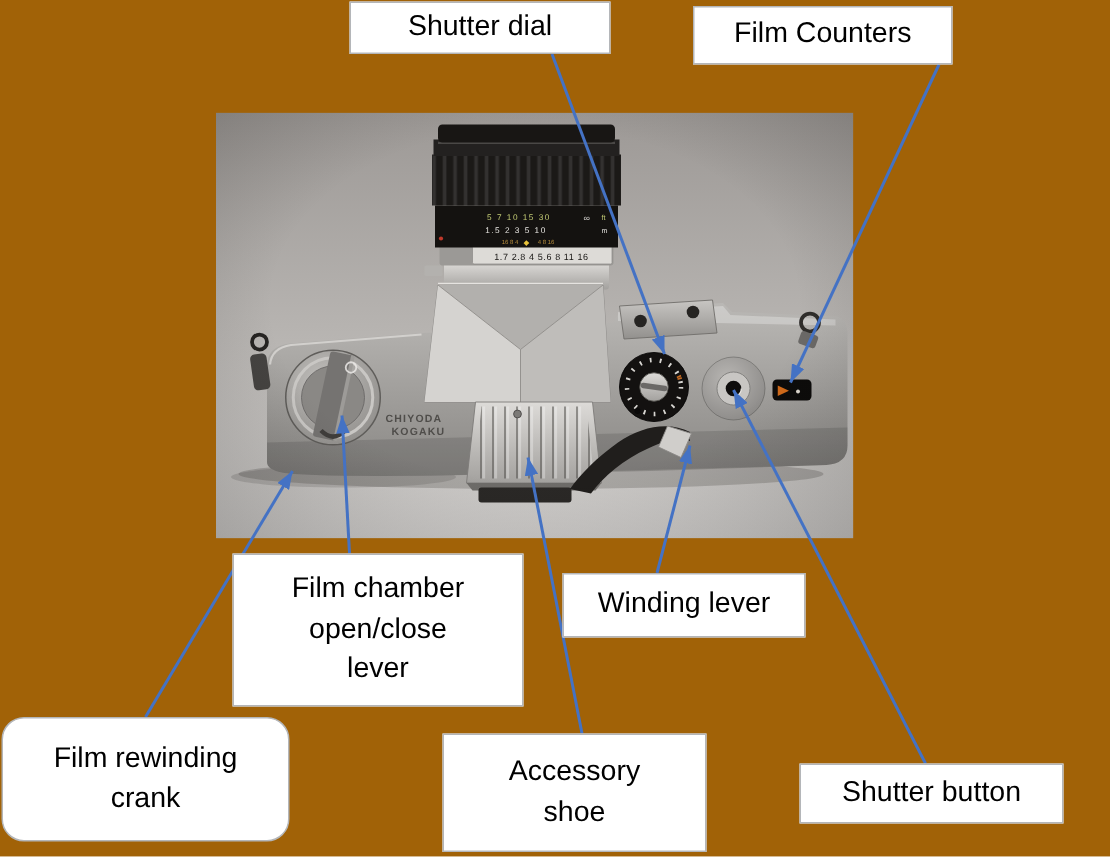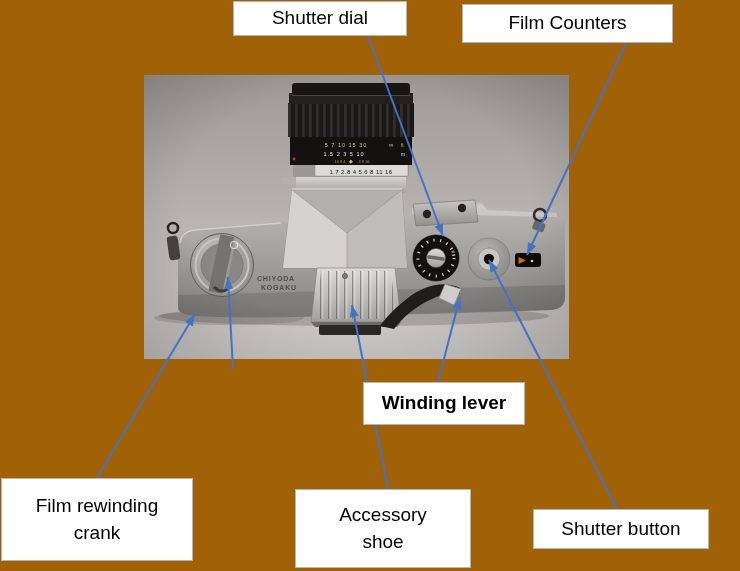--- a/index.html
+++ b/index.html
@@ -16,24 +16,24 @@
     position:absolute;left:0;top:0;width:740px;height:571px;z-index:5;
     pointer-events:none;
   }
   .label{
     position:absolute;z-index:10;background:#ffffff;border:1px solid #b4b6b9;
     display:flex;align-items:center;justify-content:center;text-align:center;
     white-space:pre-line;font-size:19px;line-height:1.42;color:#000;
     box-sizing:border-box;
   }
   #lbl-shutter-dial   {left:233px;top:1px;  width:174px;height:35px;}
-  #lbl-film-counters  {left:462px;top:4px;  width:211px;height:39px;}
+  #lbl-film-counters  {left:462px;top:4px;  width:173px;height:39px;}
   #lbl-film-chamber   {left:155px;top:369px;width:194px;height:102px;}
-  #lbl-rewind-crank   {left:1px;  top:478px;width:192px;height:83px;}
-  #lbl-winding-lever  {left:363px;top:382px;width:162px;height:43px;font-weight:bold;}
+  #lbl-rewind-crank   {left:1px;  top:478px;width:192px;height:83px;border-radius:15px;}
+  #lbl-winding-lever  {left:375px;top:382px;width:162px;height:43px;}
   #lbl-accessory-shoe {left:295px;top:489px;width:176px;height:79px;}
   #lbl-shutter-button {left:533px;top:509px;width:176px;height:40px;}
   .leader{stroke:#4472c4;stroke-width:2;fill:none;}
 </style>
 </head>
 <body>
 
 <div class="canvas">
 
   <div class="photo">
@@ -213,20 +213,23 @@
     <line class="leader" x1="626" y1="43" x2="527" y2="255" marker-end="url(#arrow)"></line>
     <line class="leader" x1="233" y1="369" x2="228" y2="277" marker-end="url(#arrow)"></line>
     <line class="leader" x1="97" y1="478" x2="195" y2="314" marker-end="url(#arrow)"></line>
     <line class="leader" x1="438" y1="382" x2="460" y2="297" marker-end="url(#arrow)"></line>
     <line class="leader" x1="388" y1="489" x2="352" y2="305" marker-end="url(#arrow)"></line>
     <line class="leader" x1="617" y1="509" x2="489" y2="260" marker-end="url(#arrow)"></line>
   </svg>
 
   <div class="label" id="lbl-shutter-dial">Shutter dial</div>
   <div class="label" id="lbl-film-counters">Film Counters</div>
+  <div class="label" id="lbl-film-chamber">Film chamber
+open/close
+lever</div>
   <div class="label" id="lbl-rewind-crank">Film rewinding
 crank</div>
   <div class="label" id="lbl-winding-lever">Winding lever</div>
   <div class="label" id="lbl-accessory-shoe">Accessory
 shoe</div>
   <div class="label" id="lbl-shutter-button">Shutter button</div>
 
 </div>
 
 </body></html>

